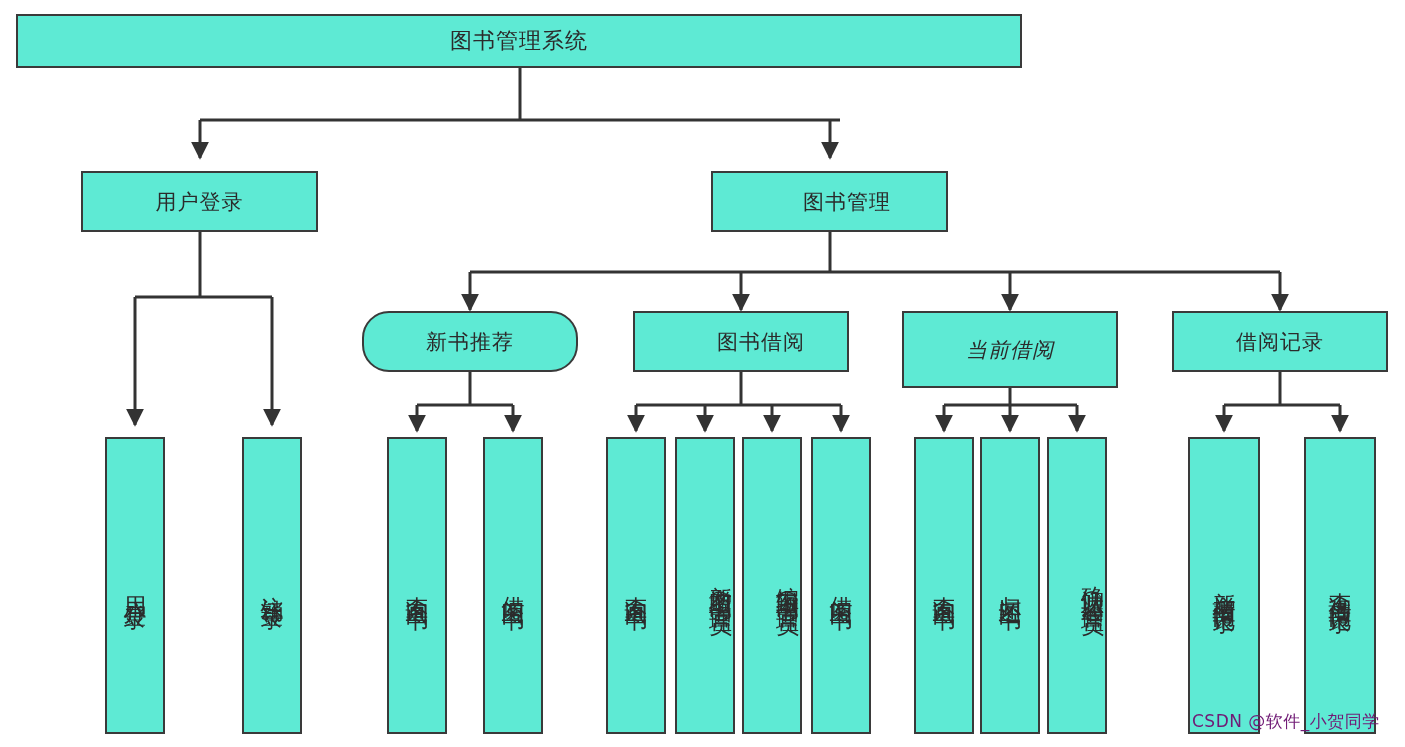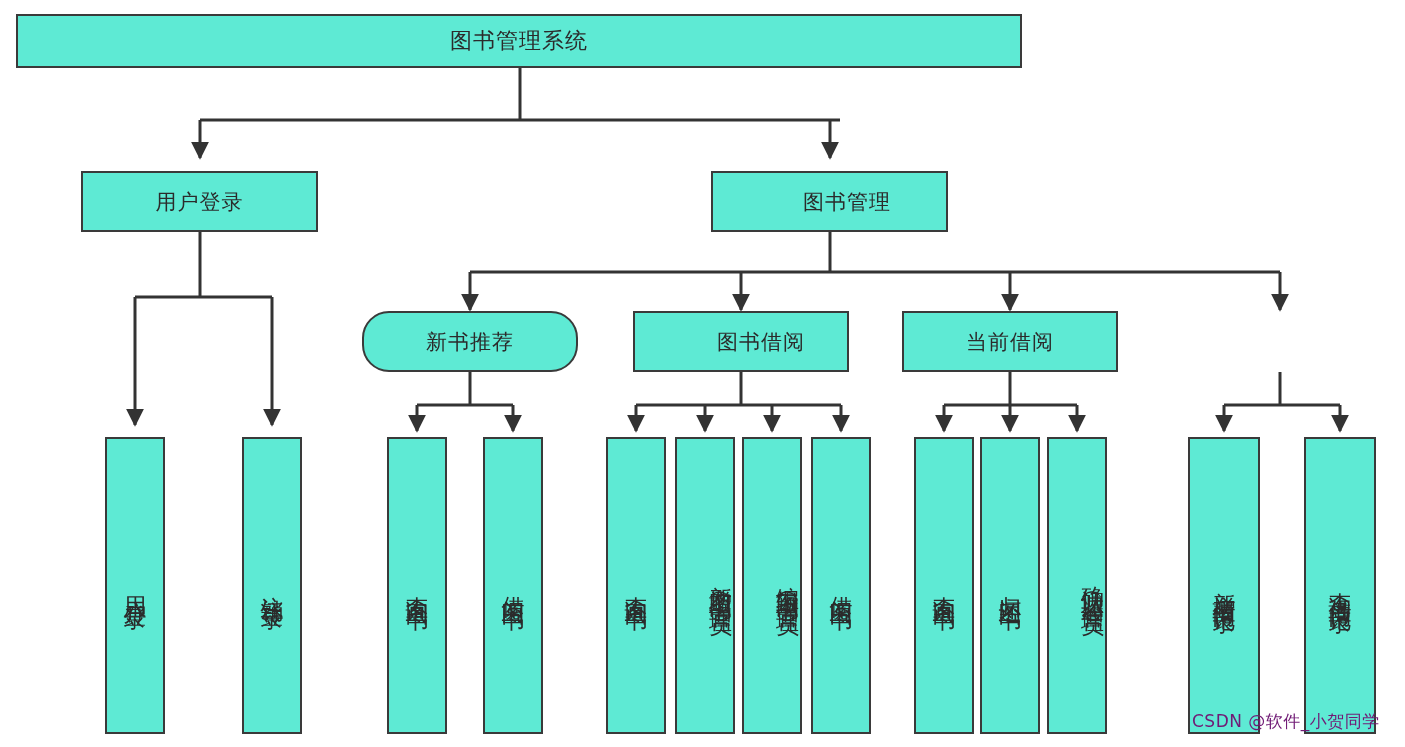--- a/index.html
+++ b/index.html
@@ -102,21 +102,22 @@
     </g>
   </svg>
 
   <div class="node root" style="left:16px;top:14px;width:1006px;height:54px;">图书管理系统</div>
 
   <div class="node h" style="left:81px;top:171px;width:237px;height:61px;">用户登录</div>
   <div class="node h" style="left:711px;top:171px;width:237px;height:61px;padding-left:35px;">图书管理</div>
 
   <div class="node h" style="left:362px;top:311px;width:216px;height:61px;border-radius:27px;">新书推荐</div>
   <div class="node h" style="left:633px;top:311px;width:216px;height:61px;padding-left:40px;">图书借阅</div>
-  <div class="node h" style="left:902px;top:311px;width:216px;height:61px;">当前借阅</div>
+  <div class="node h" style="left:902px;top:311px;width:216px;height:77px;font-style:italic;">当前借阅</div>
+  <div class="node h" style="left:1172px;top:311px;width:216px;height:61px;">借阅记录</div>
 
   <div class="node v" style="left:105px;top:437px;width:60px;height:297px;">用户登录</div>
   <div class="node v" style="left:242px;top:437px;width:60px;height:297px;">注销登录</div>
 
   <div class="node v" style="left:387px;top:437px;width:60px;height:297px;">查询图书</div>
   <div class="node v" style="left:483px;top:437px;width:60px;height:297px;">借阅图书</div>
 
   <div class="node v" style="left:606px;top:437px;width:60px;height:297px;">查询图书</div>
   <div class="node v topalign" style="left:675px;top:437px;width:60px;height:297px;">新增图书（管理员）</div>
   <div class="node v topalign" style="left:742px;top:437px;width:60px;height:297px;">编辑图书（管理员）</div>

